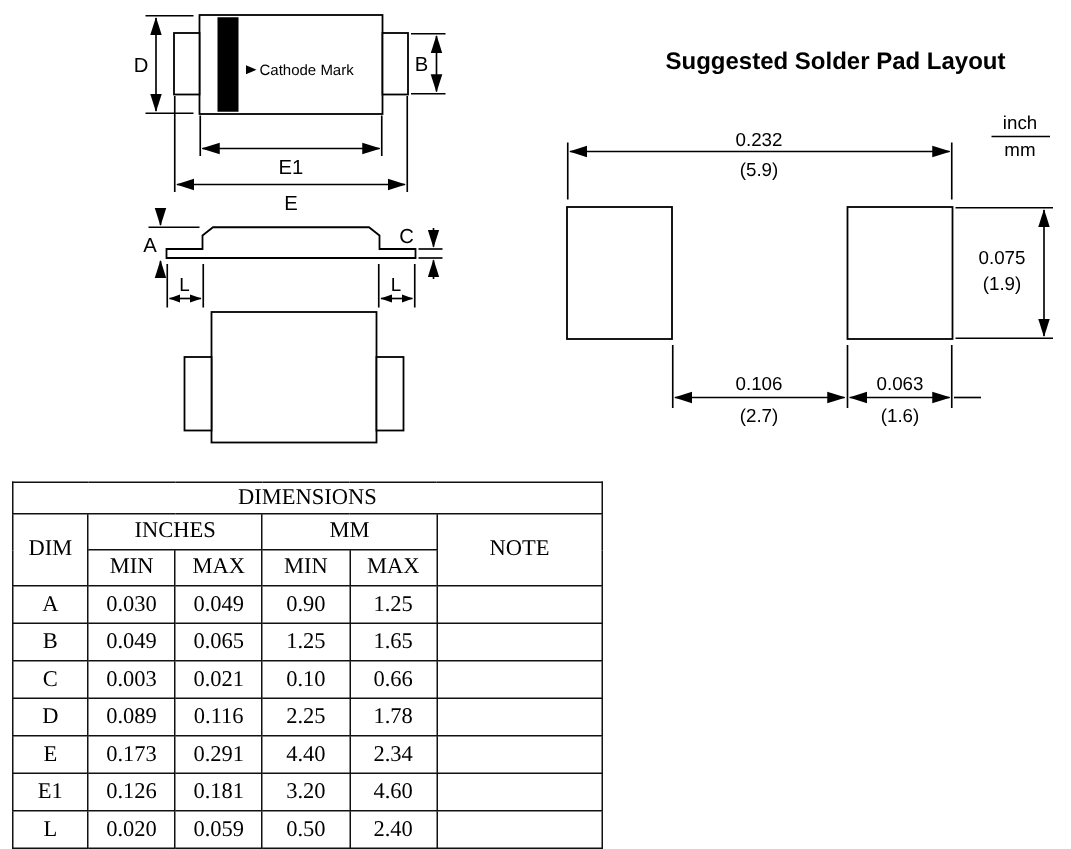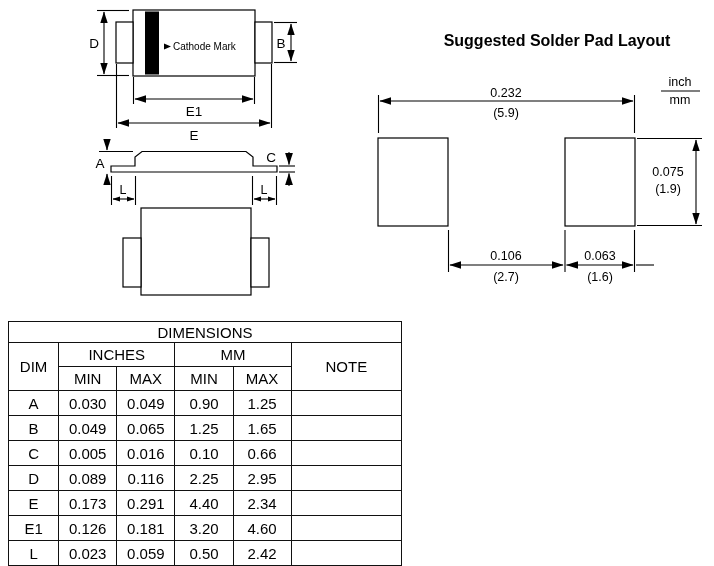--- a/index.html
+++ b/index.html
@@ -16,21 +16,21 @@
   svg .t13 { font-size:13.5px; text-anchor:middle; }
   svg .ttl { font-size:16px; font-weight:bold; text-anchor:middle; }
 
   table.dim-table {
     position:absolute; left:8px; top:321px; width:394px;
     border-collapse:collapse; table-layout:fixed;
     font-size:15px; color:#000;
   }
   .dim-table td {
     border:1.2px solid #111; text-align:center; vertical-align:middle;
-    padding:0; overflow:hidden; white-space:nowrap;
+    padding:0; overflow:hidden; white-space:nowrap;font-family:Liberation Serif, serif;
   }
   .r-title td { height:20px; }
   .r-grp  td { height:23px; }
   .r-min  td { height:23px; }
   .r-data td { height:24px; }
 </style>
 </head>
 <body>
 
 <div class="page">
@@ -203,54 +203,54 @@
     <tr class="r-data">
       <td>B</td>
       <td>0.049</td>
       <td>0.065</td>
       <td>1.25</td>
       <td>1.65</td>
       <td></td>
     </tr>
     <tr class="r-data">
       <td>C</td>
-      <td>0.005</td>
-      <td>0.016</td>
+      <td>0.003</td>
+      <td>0.021</td>
       <td>0.10</td>
       <td>0.66</td>
       <td></td>
     </tr>
     <tr class="r-data">
       <td>D</td>
       <td>0.089</td>
       <td>0.116</td>
       <td>2.25</td>
-      <td>2.95</td>
+      <td>1.78</td>
       <td></td>
     </tr>
     <tr class="r-data">
       <td>E</td>
       <td>0.173</td>
       <td>0.291</td>
       <td>4.40</td>
       <td>2.34</td>
       <td></td>
     </tr>
     <tr class="r-data">
       <td>E1</td>
       <td>0.126</td>
       <td>0.181</td>
       <td>3.20</td>
       <td>4.60</td>
       <td></td>
     </tr>
     <tr class="r-data">
       <td>L</td>
-      <td>0.023</td>
+      <td>0.020</td>
       <td>0.059</td>
       <td>0.50</td>
-      <td>2.42</td>
+      <td>2.40</td>
       <td></td>
     </tr>
   </tbody>
     </table>
 
 </div>
 
 </body></html>

